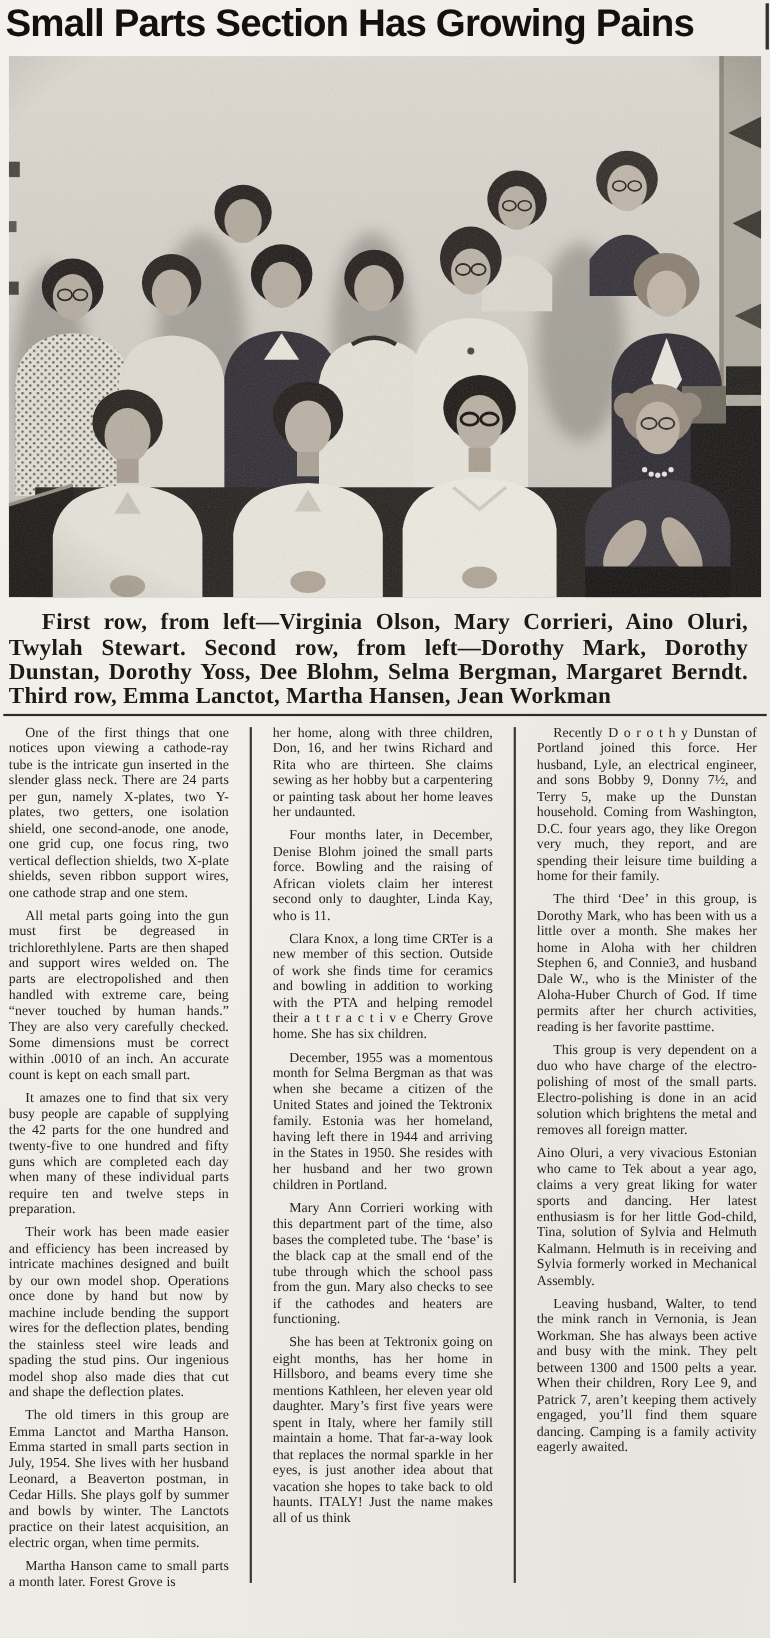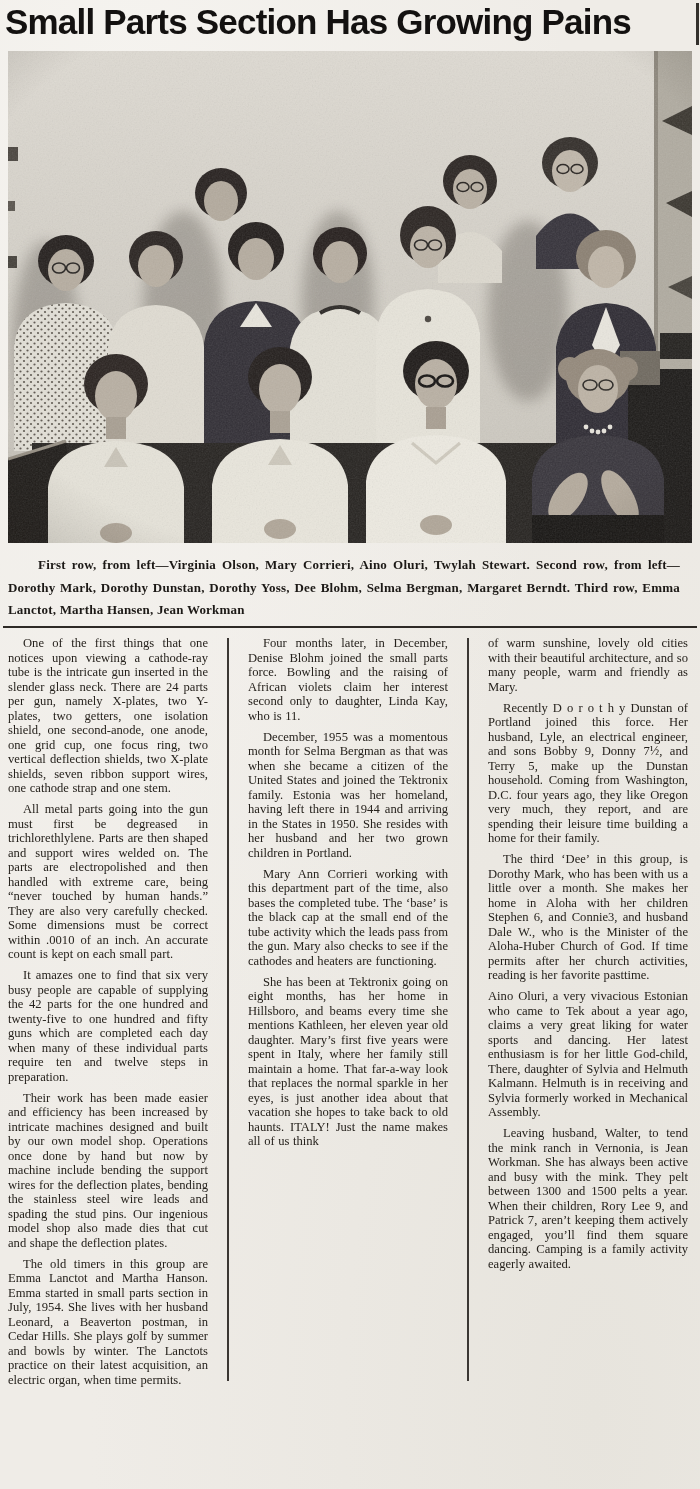--- a/index.html
+++ b/index.html
@@ -24,21 +24,21 @@
     letter-spacing:-0.8px;
     line-height:1.06;
     color:#131110;
     white-space:nowrap;
   }
   figure.photo{margin:0 8px;width:684px;height:492px;}
   figure.photo svg{display:block;}
   p.caption{
     margin:11px 20px 5px 8px;
     font-weight:700;
-    font-size:13px;
+    font-size:21px;
     line-height:22.4px;
     letter-spacing:0.2px;
     text-align:justify;
     text-indent:30px;
     color:#1c1916;
   }
   hr.caption-rule{
     border:none;border-top:2px solid #2e2a26;
     margin:2px 3px 0 3px;
   }
@@ -247,30 +247,33 @@
 
   <hr class="caption-rule">
 
   <div class="columns">
     <div class="col">
         <p>One of the first things that one notices upon viewing a cathode-ray tube is the intricate gun inserted in the slender glass neck. There are 24 parts per gun, namely X-plates, two Y-plates, two getters, one isolation shield, one second-anode, one anode, one grid cup, one focus ring, two vertical deflection shields, two X-plate shields, seven ribbon support wires, one cathode strap and one stem.</p>
         <p>All metal parts going into the gun must first be degreased in trichlorethlylene. Parts are then shaped and support wires welded on. The parts are electropolished and then handled with extreme care, being “never touched by human hands.” They are also very carefully checked. Some dimensions must be correct within .0010 of an inch. An accurate count is kept on each small part.</p>
         <p>It amazes one to find that six very busy people are capable of supplying the 42 parts for the one hundred and twenty-five to one hundred and fifty guns which are completed each day when many of these individual parts require ten and twelve steps in preparation.</p>
         <p>Their work has been made easier and efficiency has been increased by intricate machines designed and built by our own model shop. Operations once done by hand but now by machine include bending the support wires for the deflection plates, bending the stainless steel wire leads and spading the stud pins. Our ingenious model shop also made dies that cut and shape the deflection plates.</p>
         <p>The old timers in this group are Emma Lanctot and Martha Hanson. Emma started in small parts section in July, 1954. She lives with her husband Leonard, a Beaverton postman, in Cedar Hills. She plays golf by summer and bowls by winter. The Lanctots practice on their latest acquisition, an electric organ, when time permits.</p>
+        <p>Martha Hanson came to small parts a month later. Forest Grove is</p>
       </div>
     <div class="divider"></div>
     <div class="col">
+        <p class="no-indent">her home, along with three children, Don, 16, and her twins Richard and Rita who are thirteen. She claims sewing as her hobby but a carpentering or painting task about her home leaves her undaunted.</p>
         <p>Four months later, in December, Denise Blohm joined the small parts force. Bowling and the raising of African violets claim her interest second only to daughter, Linda Kay, who is 11.</p>
+        <p>Clara Knox, a long time CRTer is a new member of this section. Outside of work she finds time for ceramics and bowling in addition to working with the PTA and helping remodel their a t t r a c t i v e Cherry Grove home. She has six children.</p>
         <p>December, 1955 was a momentous month for Selma Bergman as that was when she became a citizen of the United States and joined the Tektronix family. Estonia was her homeland, having left there in 1944 and arriving in the States in 1950. She resides with her husband and her two grown children in Portland.</p>
-        <p>Mary Ann Corrieri working with this department part of the time, also bases the completed tube. The ‘base’ is the black cap at the small end of the tube activity which the leads pass from the gun. Mary also checks to see if the cathodes and heaters are functioning.</p>
+        <p>Mary Ann Corrieri working with this department part of the time, also bases the completed tube. The ‘base’ is the black cap at the small end of the tube through which the school pass from the gun. Mary also checks to see if the cathodes and heaters are functioning.</p>
         <p>She has been at Tektronix going on eight months, has her home in Hillsboro, and beams every time she mentions Kathleen, her eleven year old daughter. Mary’s first five years were spent in Italy, where her family still maintain a home. That far-a-way look that replaces the normal sparkle in her eyes, is just another idea about that vacation she hopes to take back to old haunts. ITALY! Just the name makes all of us think</p>
       </div>
     <div class="divider"></div>
     <div class="col">
-        <p class="no-indent">of warm sunshine, lovely old cities with their beautiful architecture, and so many people, warm and friendly as Mary.</p>
         <p>Recently D o r o t h y Dunstan of Portland joined this force. Her husband, Lyle, an electrical engineer, and sons Bobby 9, Donny 7½, and Terry 5, make up the Dunstan household. Coming from Washington, D.C. four years ago, they like Oregon very much, they report, and are spending their leisure time building a home for their family.</p>
         <p>The third ‘Dee’ in this group, is Dorothy Mark, who has been with us a little over a month. She makes her home in Aloha with her children Stephen 6, and Connie3, and husband Dale W., who is the Minister of the Aloha-Huber Church of God. If time permits after her church activities, reading is her favorite pasttime.</p>
-        <p class="no-indent">Aino Oluri, a very vivacious Estonian who came to Tek about a year ago, claims a very great liking for water sports and dancing. Her latest enthusiasm is for her little God-child, There, daughter of Sylvia and Helmuth Kalmann. Helmuth is in receiving and Sylvia formerly worked in Mechanical Assembly.</p>
+        <p>This group is very dependent on a duo who have charge of the electro-polishing of most of the small parts. Electro-polishing is done in an acid solution which brightens the metal and removes all foreign matter.</p>
+        <p class="no-indent">Aino Oluri, a very vivacious Estonian who came to Tek about a year ago, claims a very great liking for water sports and dancing. Her latest enthusiasm is for her little God-child, Tina, solution of Sylvia and Helmuth Kalmann. Helmuth is in receiving and Sylvia formerly worked in Mechanical Assembly.</p>
         <p>Leaving husband, Walter, to tend the mink ranch in Vernonia, is Jean Workman. She has always been active and busy with the mink. They pelt between 1300 and 1500 pelts a year. When their children, Rory Lee 9, and Patrick 7, aren’t keeping them actively engaged, you’ll find them square dancing. Camping is a family activity eagerly awaited.</p>
       </div>
   </div>
 </div>
 
 </body></html>

